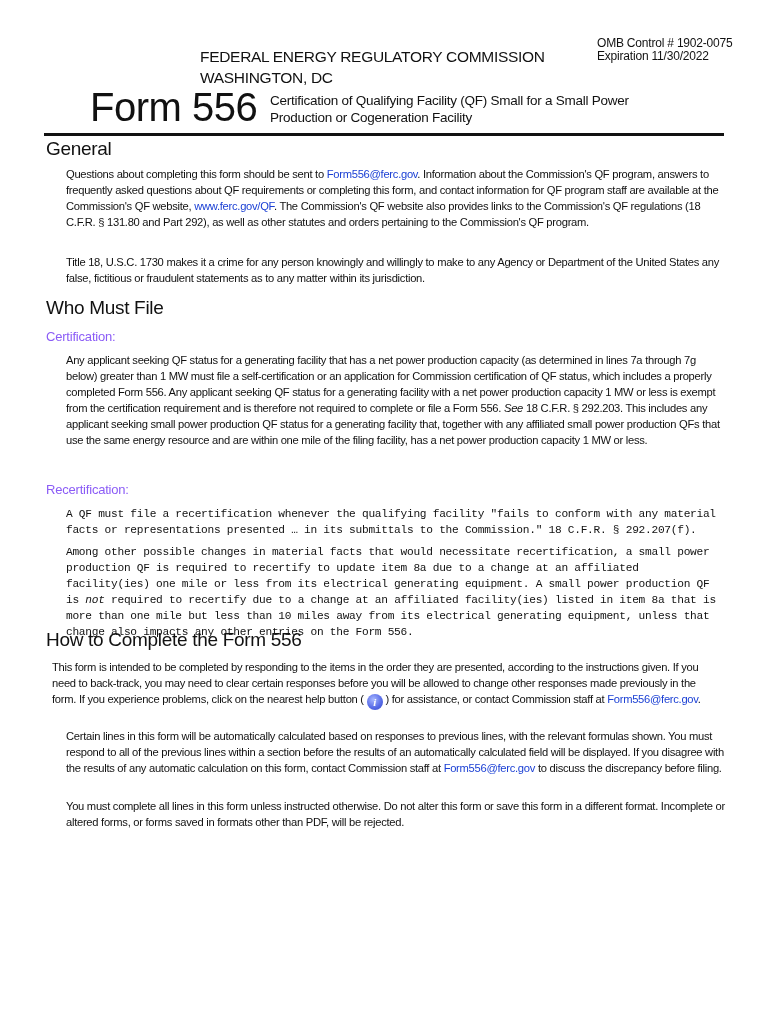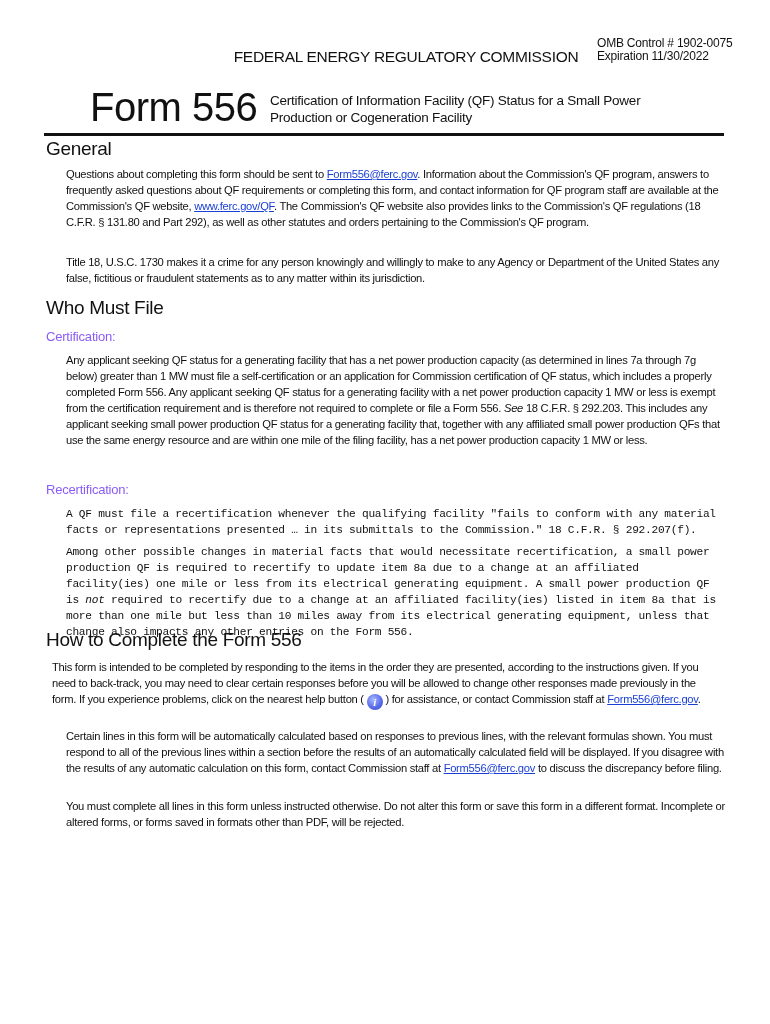--- a/index.html
+++ b/index.html
@@ -2,21 +2,21 @@
 <html><head>
   <meta charset="utf-8">
   <style>
     html, body { margin: 0; padding: 0; background: #ffffff; }
     body {
       width: 770px; height: 1024px; position: relative; overflow: hidden;
       font-family: "Liberation Sans", sans-serif; color: #111;
     }
     .abs { position: absolute; }
     .agency {
-      left: 216px; top: 46px; width: 380px; text-align: center;
+      left: 200px; top: 46px; width: 380px; 
       font-size: 15.5px; line-height: 21px; letter-spacing: -0.3px; color: #111;
     }
     .omb {
       left: 597px; top: 37px; font-size: 12px; line-height: 13px; color: #111;
       letter-spacing: -0.2px;
     }
     .form-title {
       left: 90px; top: 84px; font-size: 40px; line-height: 46px; letter-spacing: -0.5px; color: #111;
     }
     .form-sub {
@@ -28,44 +28,45 @@
     .h1 {
       font-size: 19px; line-height: 24px; color: #111; letter-spacing: -0.3px;
     }
     .h2 {
       font-size: 13px; line-height: 19px; color: #8b5cf6; letter-spacing: -0.2px;
     }
     .para {
       font-size: 11.2px; line-height: 16px; color: #111; letter-spacing: -0.28px;
       width: 660px;
     }
-    .link { color: #1a3fd4; text-decoration: underline; cursor: pointer; }
+    .link { color: #1a3fd4; cursor: pointer; }
     .help-icon {
       display: inline-block; width: 16px; height: 16px; border-radius: 50%;
       background: radial-gradient(circle at 40% 35%, #a8b8ff 0%, #5a6ee8 55%, #3245c8 100%);
       color: #fff; font-style: italic; font-weight: bold; font-size: 11px; line-height: 16px;
       text-align: center; vertical-align: -3px; font-family: "Liberation Serif", serif;
     }
   </style>
 </head>
 <body>
 
 <div class="abs agency">
   <div>FEDERAL ENERGY REGULATORY COMMISSION</div>
+  <div>WASHINGTON, DC</div>
 </div>
 
 <div class="abs omb">
   <div>OMB Control # 1902-0075</div>
   <div>Expiration  11/30/2022</div>
 </div>
 
 <div class="abs form-title">Form 556</div>
 
 <div class="abs form-sub">
-  <div>Certification of Information Facility (QF) Status for a Small Power</div>
+  <div>Certification of Qualifying Facility (QF) Small for a Small Power</div>
   <div>Production or Cogeneration Facility</div>
 </div>
 
 <div class="abs rule"></div>
 
 <div class="abs h1" style="left:46px; top:137px;">General</div>
 
 <div class="abs para" style="left:66px; top:166px;">
   <span>Questions about completing this form should be sent to </span><span class="link">Form556@ferc.gov</span><span>.  Information about the Commission's QF program, answers to frequently asked questions about QF requirements or completing this form, and contact information for QF program staff are available at the Commission's QF website, </span><span class="link">www.ferc.gov/QF</span><span>.  The Commission's QF website also provides links to the Commission's QF regulations (18 C.F.R. § 131.80 and Part 292), as well as other statutes and orders pertaining to the Commission's QF program.</span>
 </div>

